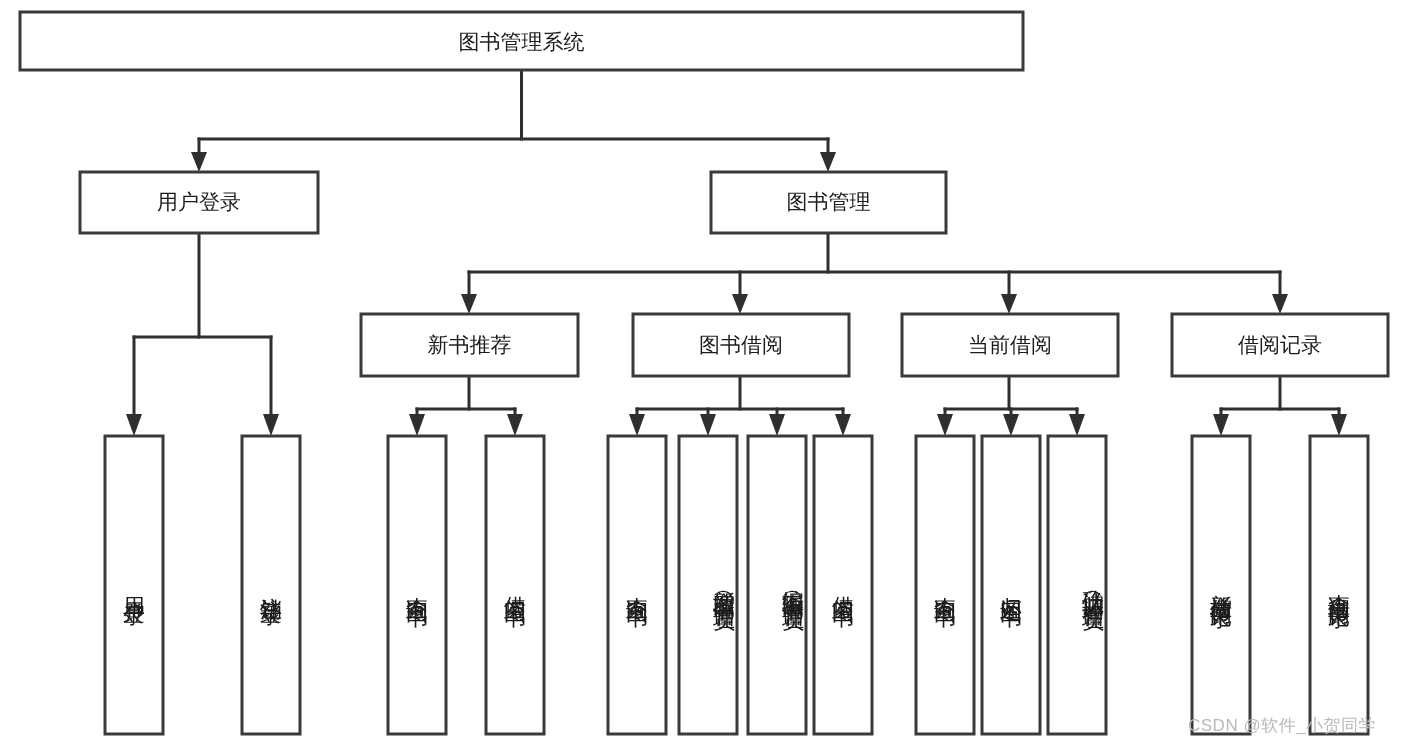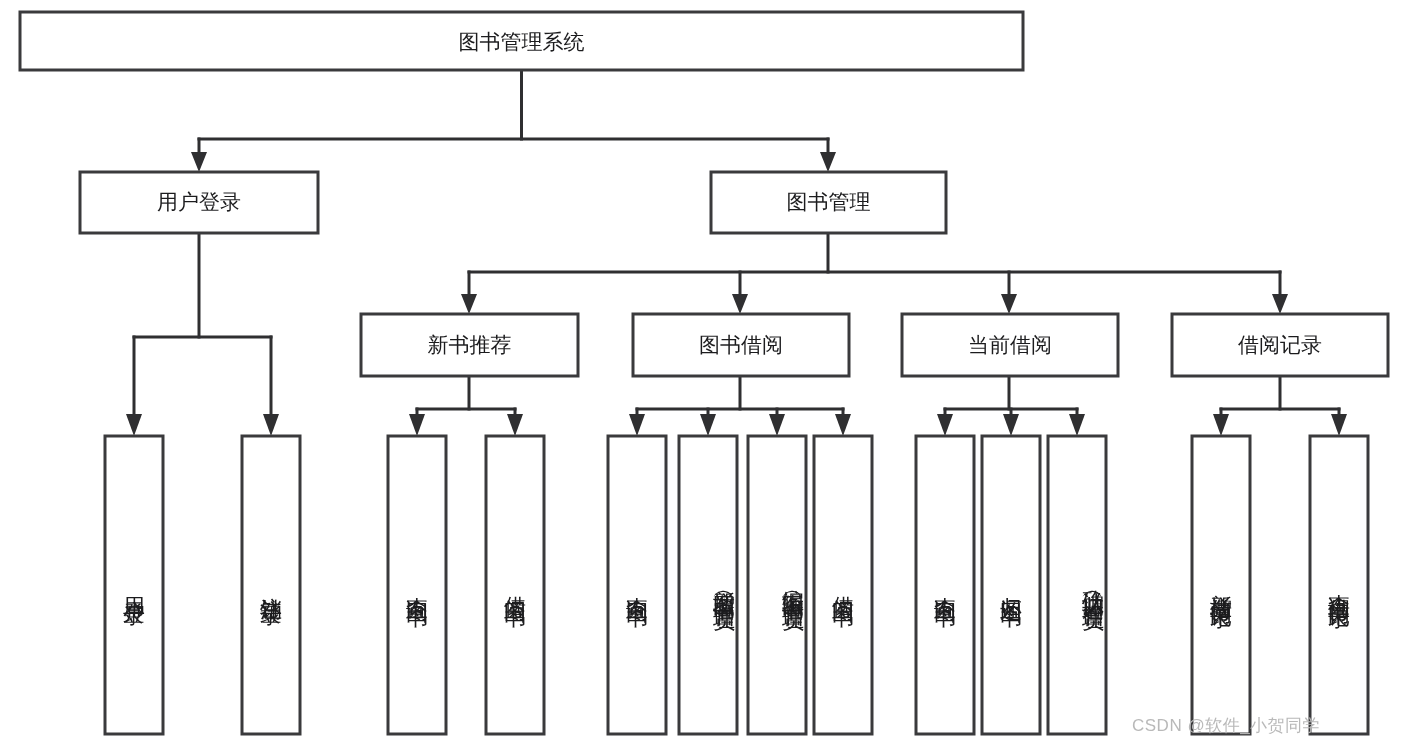--- a/index.html
+++ b/index.html
@@ -58,21 +58,21 @@
     font-family: "Liberation Sans", "DejaVu Sans", sans-serif;
     font-size: 22px;
     line-height: 1.18;
     letter-spacing: 3px;
     color: #1c1c1e;
     white-space: nowrap;
     pointer-events: none;
   }
   .watermark {
     position: absolute;
-    left: 1132px;
+    left: 1188px;
     top: 714px;
     font-family: "Liberation Sans", "DejaVu Sans", sans-serif;
     font-size: 17px;
     color: #b9b9b9;
     white-space: nowrap;
     letter-spacing: 0.5px;
   }
 </style>
 </head>
 <body>

